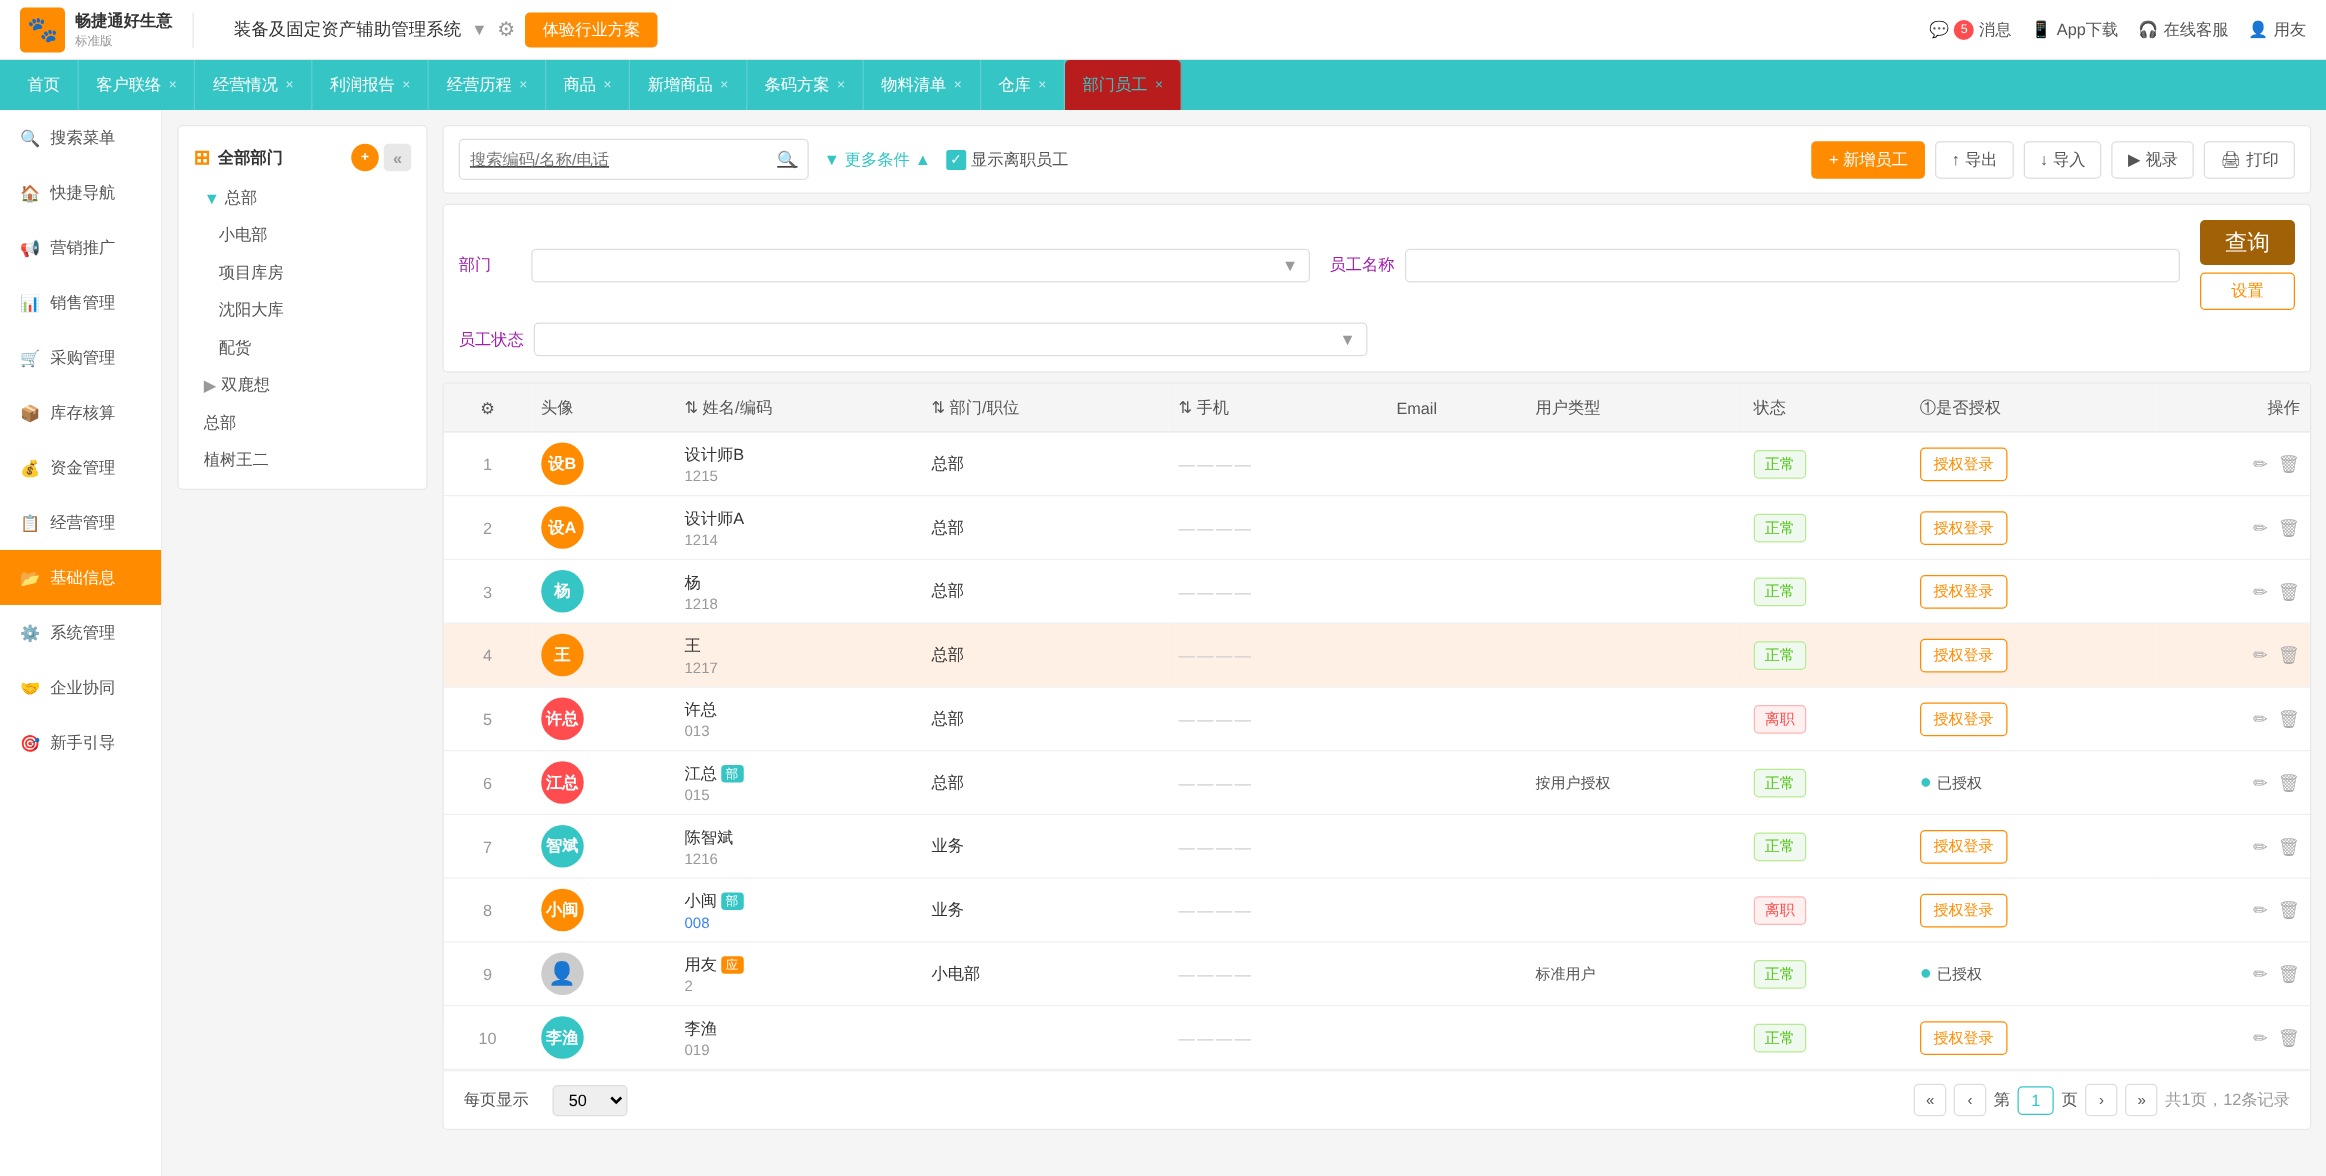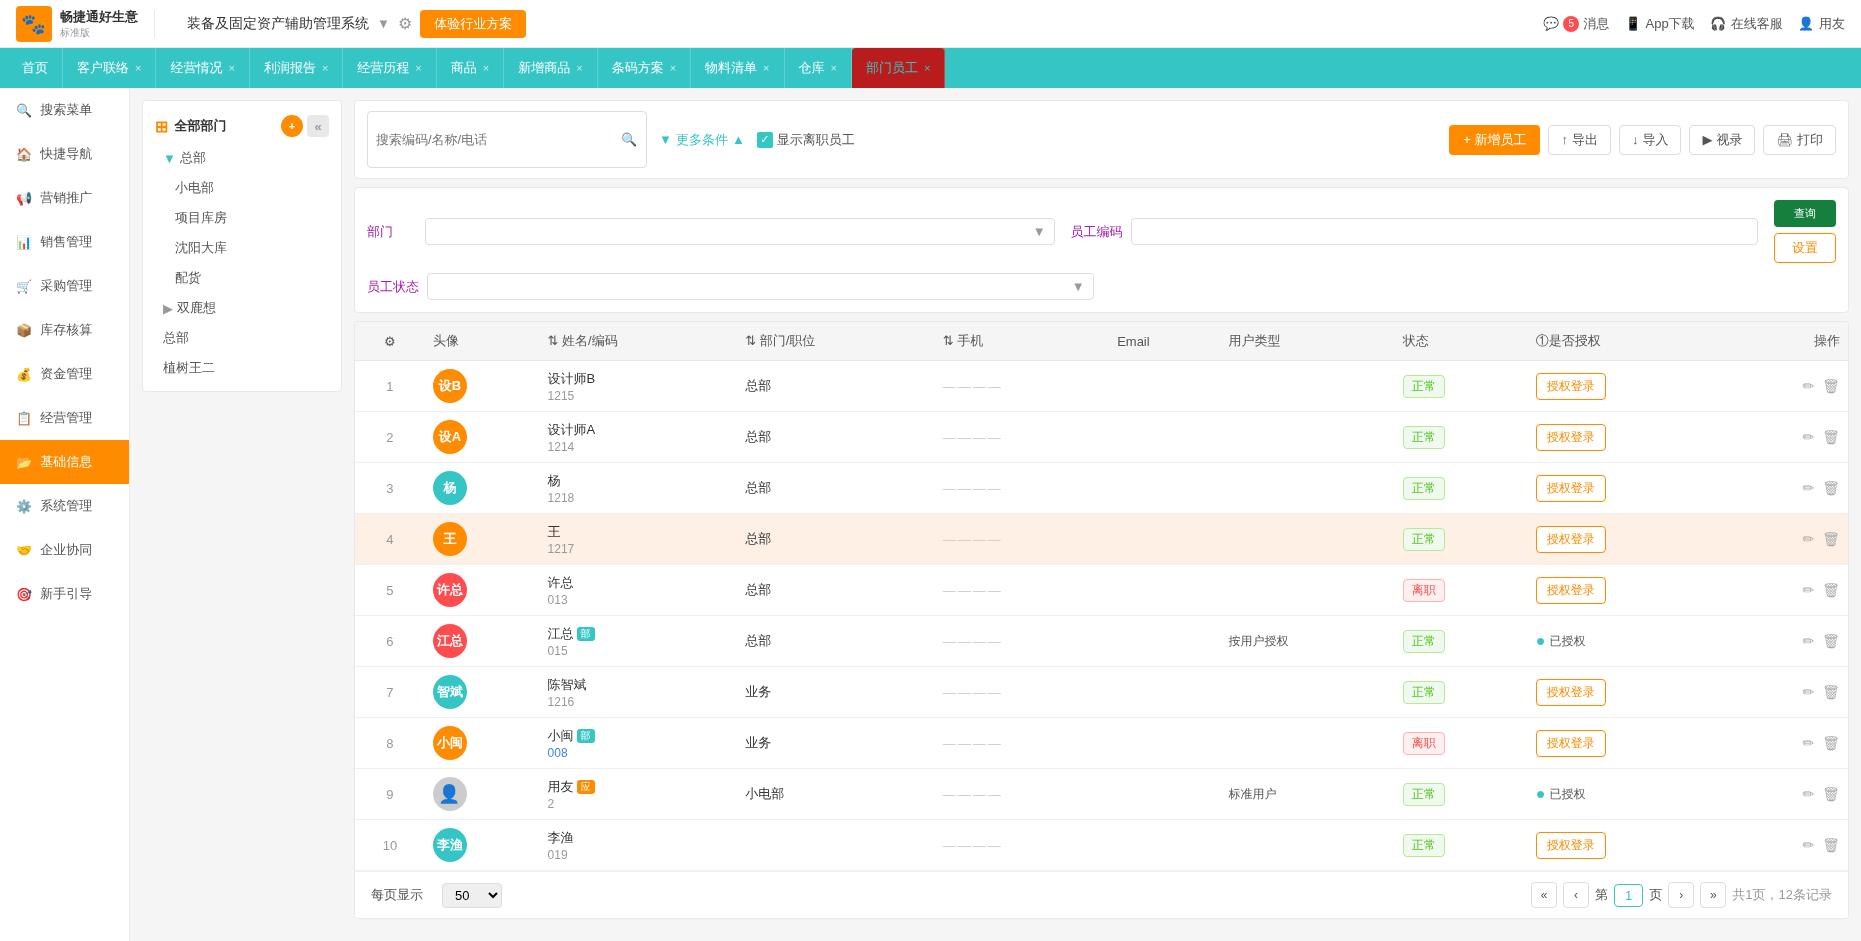--- a/index.html
+++ b/index.html
@@ -93,21 +93,21 @@
     
     .right-panel { flex: 1; }
 
     
     .search-bar {
       background: #fff; border-radius: 4px; padding: 10px 12px;
       display: flex; align-items: center; gap: 12px; border: 1px solid #e8e8e8; margin-bottom: 8px;
     }
     .search-input-wrap {
       display: flex; align-items: center; border: 1px solid #ddd; border-radius: 4px;
-      padding: 20px 8px; flex: 1; max-width: 280px;
+      padding: 8px 8px; flex: 1; max-width: 280px; text-decoration: underline;
     }
     .search-input-wrap input {
       border: none; outline: none; font-size: 13px; flex: 1; color: #999;
     }
     .more-filter {
       display: flex; align-items: center; gap: 4px; color: #36c5c5; cursor: pointer; font-size: 13px;
     }
     .show-resigned {
       display: flex; align-items: center; gap: 4px; color: #555; cursor: pointer; font-size: 13px;
     }
@@ -141,22 +141,22 @@
     }
     .filter-label { color: #a21caf; font-size: 13px; white-space: nowrap; min-width: 50px; }
     .filter-select {
       flex: 1; border: 1px solid #ddd; border-radius: 4px; padding: 5px 8px;
       display: flex; align-items: center; justify-content: space-between; color: #999; cursor: pointer;
     }
     .filter-input {
       flex: 1; border: 1px solid #ddd; border-radius: 4px; padding: 5px 8px; color: #999;
     }
     .btn-query {
-      background: #15803d; color: #fff; border: none; padding: 6px 20px;
-      border-radius: 4px; cursor: pointer; font-size: 11px;
+      background: #a16207; color: #fff; border: none; padding: 6px 20px;
+      border-radius: 4px; cursor: pointer; font-size: 18px;
     }
     .btn-set {
       background: #fff; color: #ff8c00; border: 1px solid #ff8c00; padding: 5px 16px;
       border-radius: 4px; cursor: pointer; font-size: 13px;
     }
 
     
     .table-wrap {
       background: #fff; border-radius: 4px; border: 1px solid #e8e8e8; overflow: hidden;
     }
@@ -438,21 +438,21 @@
       <div class="filter-area">
         <div class="filter-row">
           <div class="filter-item">
             <span class="filter-label">部门</span>
             <div class="filter-select">
               <span style="color:#ccc;"></span>
               <span>▼</span>
             </div>
           </div>
           <div class="filter-item">
-            <span class="filter-label">员工编码</span>
+            <span class="filter-label">员工名称</span>
             <input class="filter-input" type="text" style="">
           </div>
           <div style="display:flex;flex-direction:column;gap:6px;">
             <button class="btn-query">查询</button>
             <button class="btn-set">设置</button>
           </div>
         </div>
         <div class="filter-row">
           <div class="filter-item">
             <span class="filter-label">员工状态</span>

